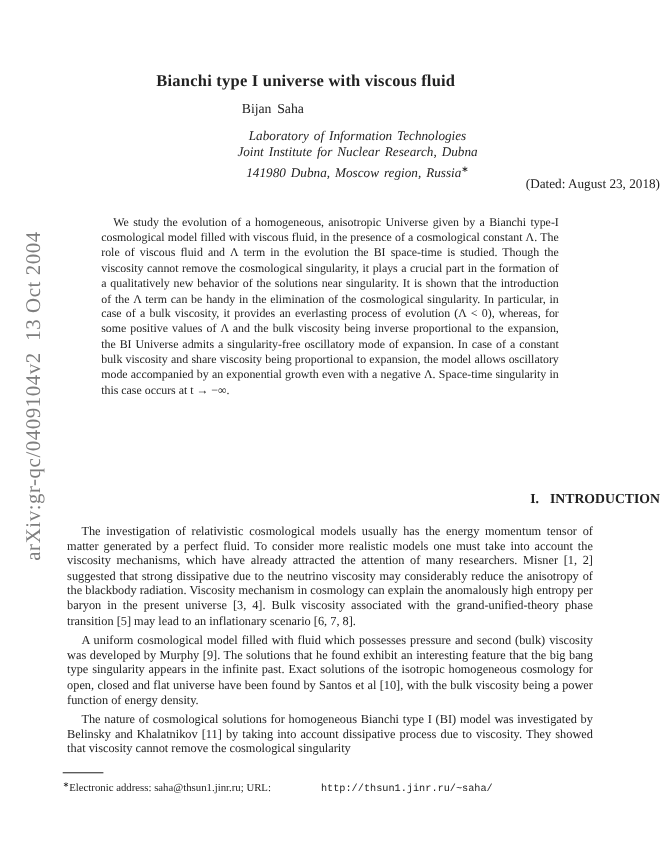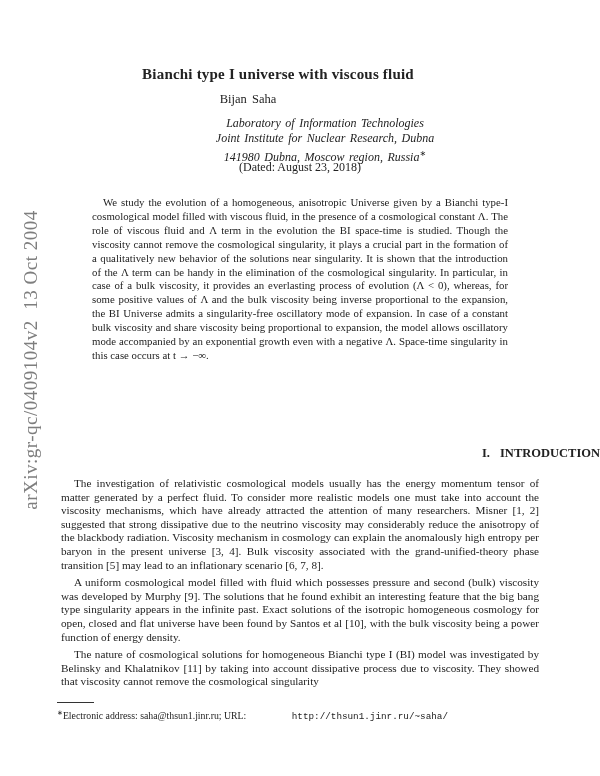--- a/index.html
+++ b/index.html
@@ -37,21 +37,21 @@
   .affiliation {
     position: absolute; top: 116px; left: 0; width: 600px;
     text-align: center; font-style: italic;
     font-size: 12px; line-height: 15px;
     word-spacing: 1.5px;
     margin-left: 25px;
   }
   .affiliation sup { font-size: 8px; font-style: normal; }
   .dateline {
     position: absolute; top: 160px; left: 0; width: 600px;
-    text-align: center; font-size: 12px;
+    text-align: right; font-size: 12px;
   }
 
   .abstract {
     position: absolute; top: 181px; left: 92px; width: 416px;
     font-size: 10.8px; line-height: 13.9px;
     text-align: justify;
     text-indent: 11px;
     margin-top: 15px;
   }
   .meta-block {

